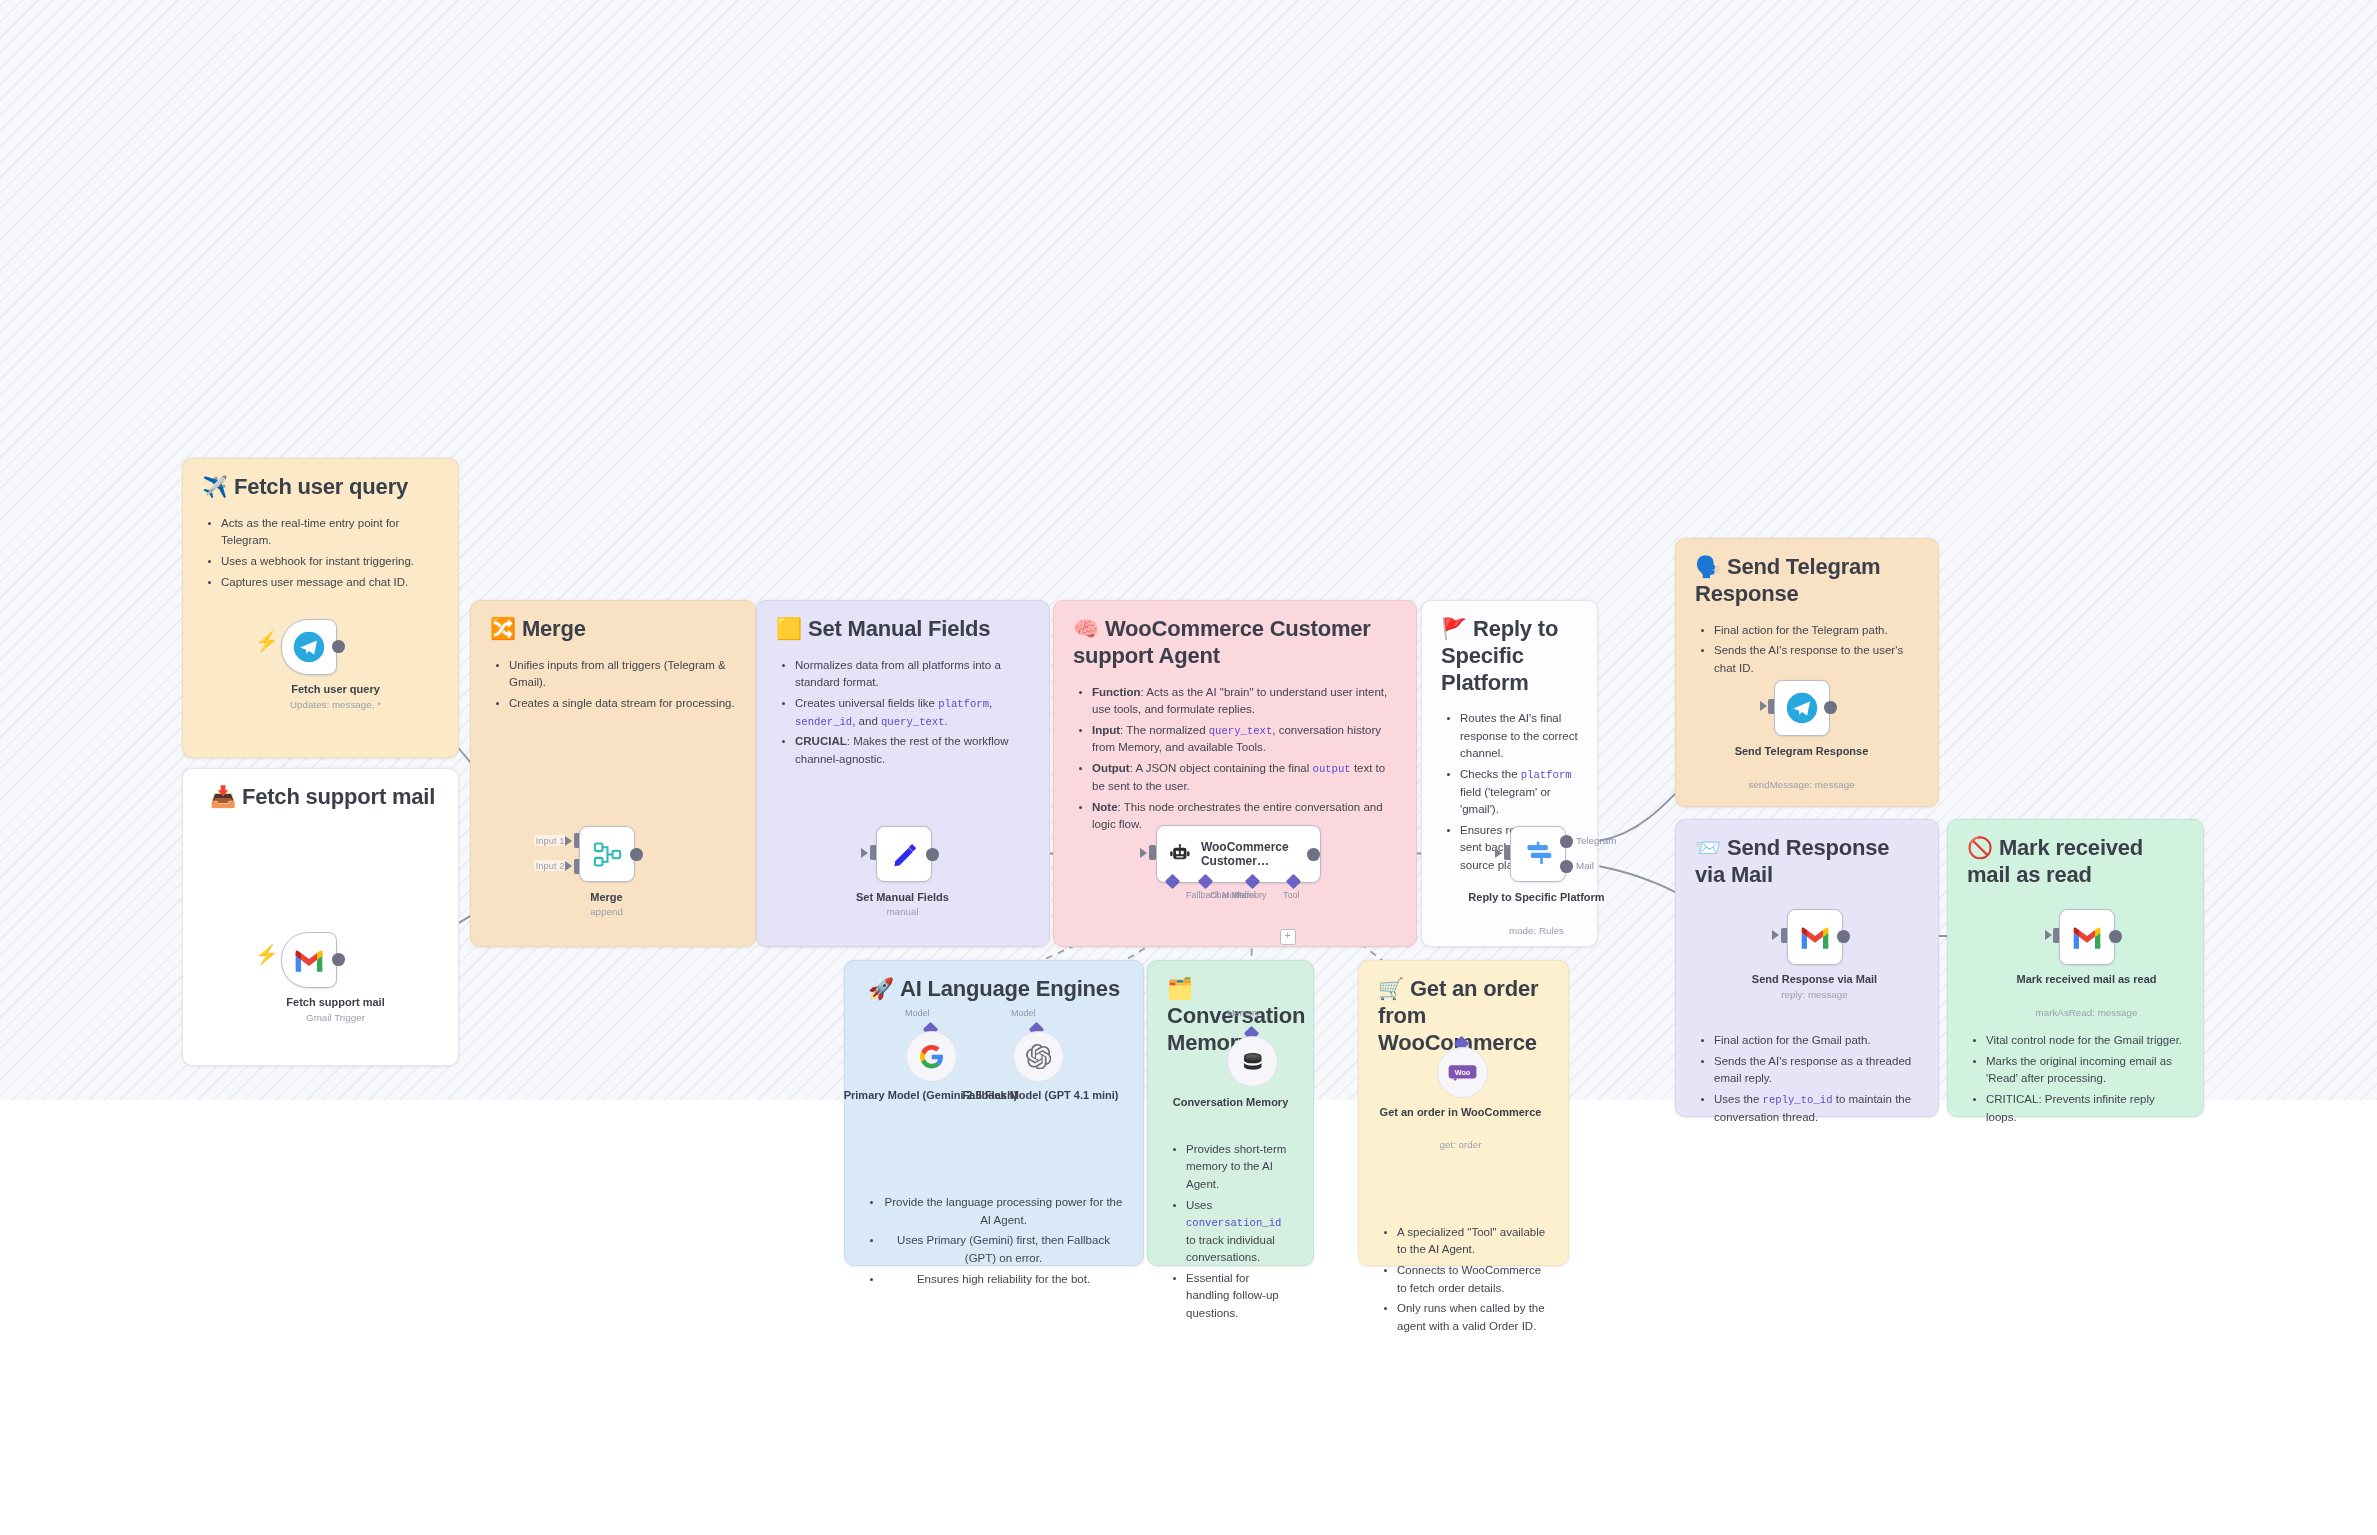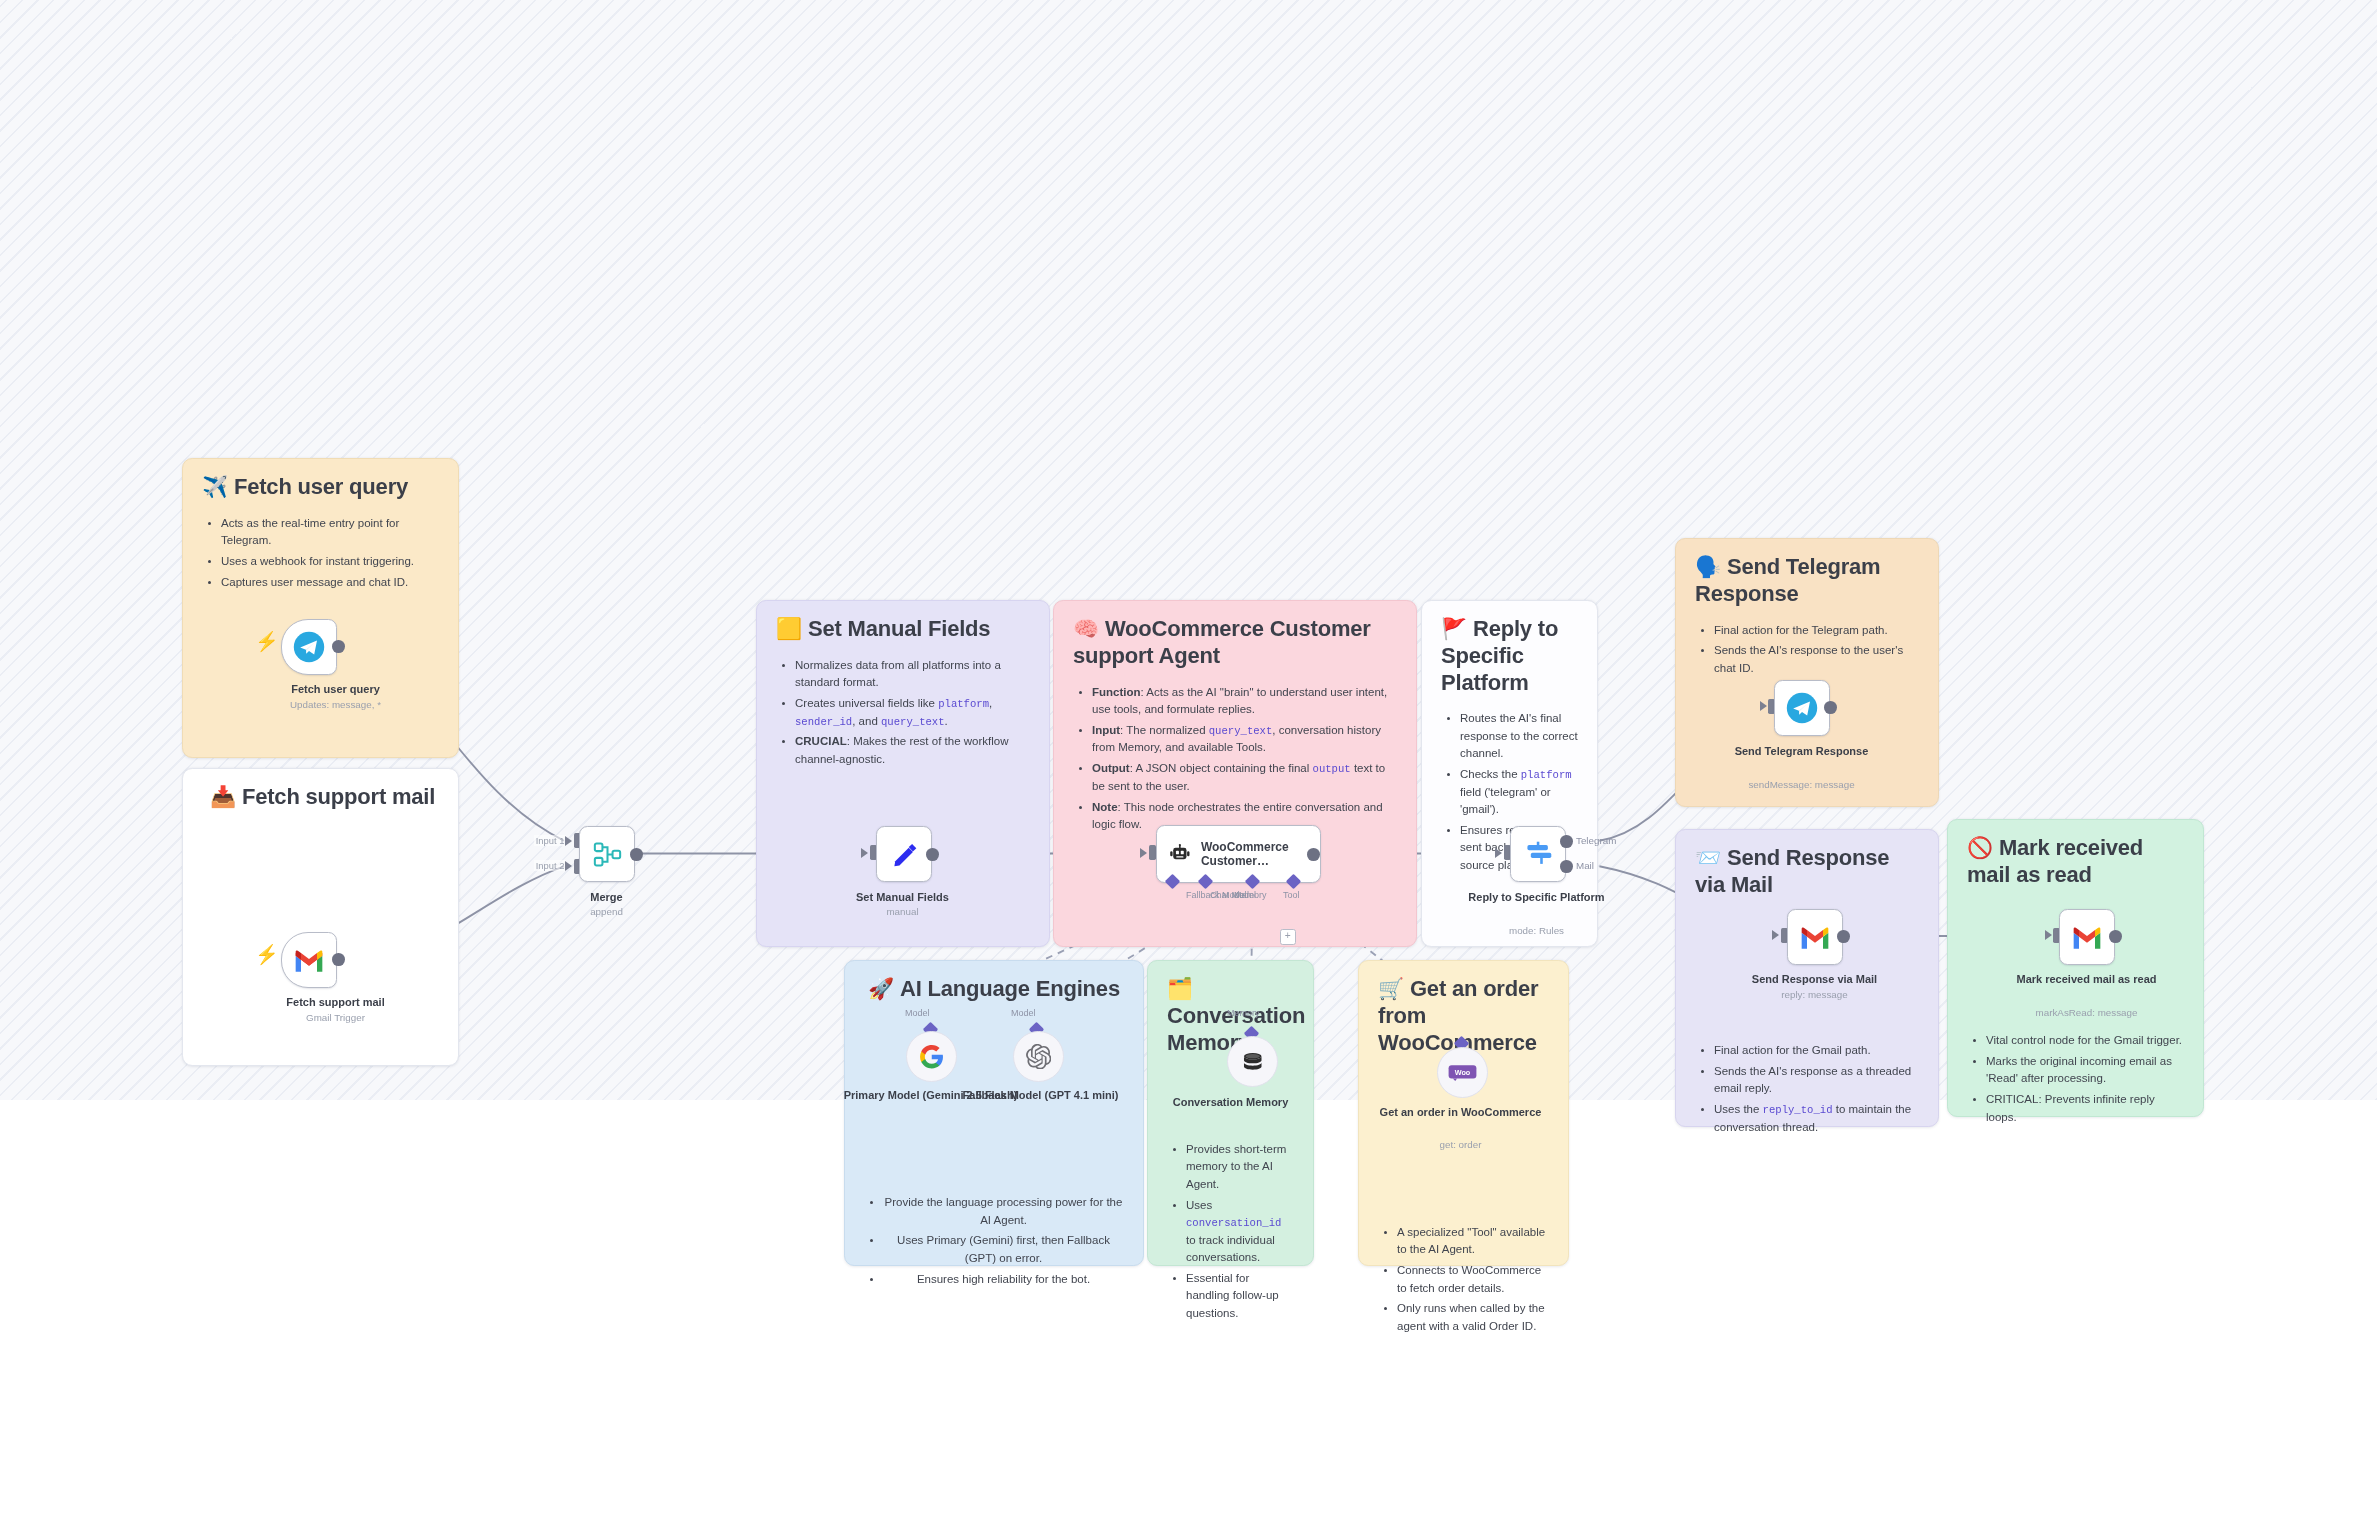--- a/index.html
+++ b/index.html
@@ -57,21 +57,21 @@
   
   .c-orange   { background:#fbe9c8; border:0.9px solid #f0dcb5; }
   .c-white    { background:#ffffff; border:0.9px solid #e3e6ee;padding-left:27px; }
   .c-peach    { background:#f9e2c4; border:0.9px solid #eed8b6; }
   .c-lilac    { background:#e5e3f7; border:0.9px solid #d7d4f0; }
   .c-pink     { background:#fbd7de; border:0.9px solid #f3c6cf; }
   .c-white2   { background:#fdfdff; border:0.9px solid #e3e6ee; }
   .c-blue     { background:#d9e9f7; border:0.9px solid #c8dcee;text-align:center; }
   .c-mint     { background:#d4f0e0; border:0.9px solid #c3e6d3; }
   .c-cream    { background:#fcf0cf; border:0.9px solid #f2e4bd; }
-  .c-lilac2   { background:#e6e4f6; border:0.9px solid #d7d4ef;margin-top:10px; }
+  .c-lilac2   { background:#e6e4f6; border:0.9px solid #d7d4ef; }
   .c-mint2    { background:#d2f2e0; border:0.9px solid #c0e7d2; }
 
   
   .node {
     position: absolute;
     background: #fff;
     border: 1.7px solid #b8bcc8;
     border-radius: 8.5px;
     display: flex;
     align-items: center;
@@ -216,20 +216,29 @@
       <li>Captures user message and chat ID.</li>
     </ul>
   </div>
 
   <div class="note c-white" style="left:182px; top:768px; width:277px; height:298px;">
     <div class="note-title">
       <span class="emo">📥</span><span>Fetch support mail</span>
     </div>
   </div>
 
+  <div class="note c-peach" style="left:470px; top:600px; width:286px; height:347px;">
+    <div class="note-title">
+      <span class="emo">🔀</span><span>Merge</span>
+    </div>
+    <ul>
+      <li>Unifies inputs from all triggers (Telegram &amp; Gmail).</li>
+      <li>Creates a single data stream for processing.</li>
+    </ul>
+  </div>
 
   <div class="note c-lilac" style="left:756px; top:600px; width:294px; height:347px;">
     <div class="note-title">
       <span class="emo">🟨</span><span>Set Manual Fields</span>
     </div>
     <ul>
       <li>Normalizes data from all platforms into a standard format.</li>
       <li>Creates universal fields like <code>platform</code>, <code>sender_id</code>, and <code>query_text</code>.</li>
       <li><span class="bold">CRUCIAL</span>: Makes the rest of the workflow channel-agnostic.</li>
     </ul>

